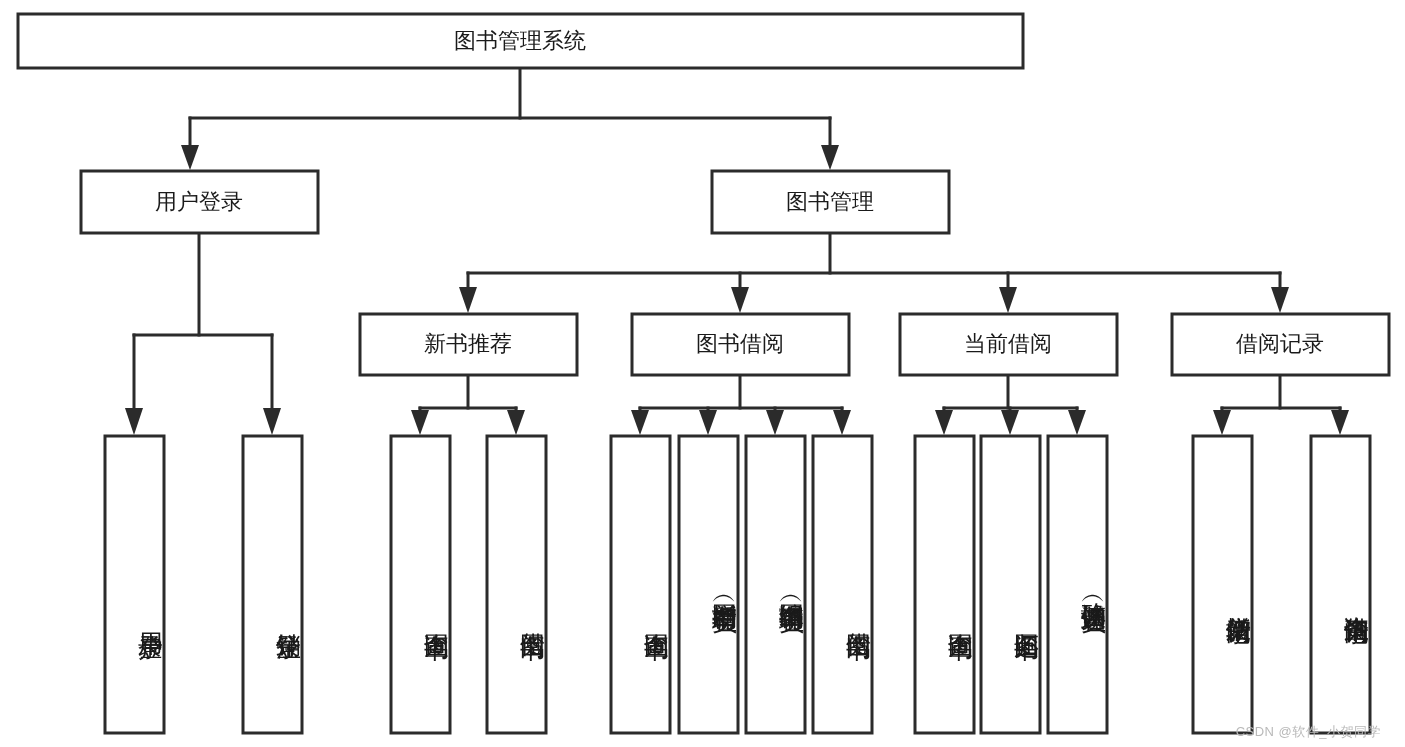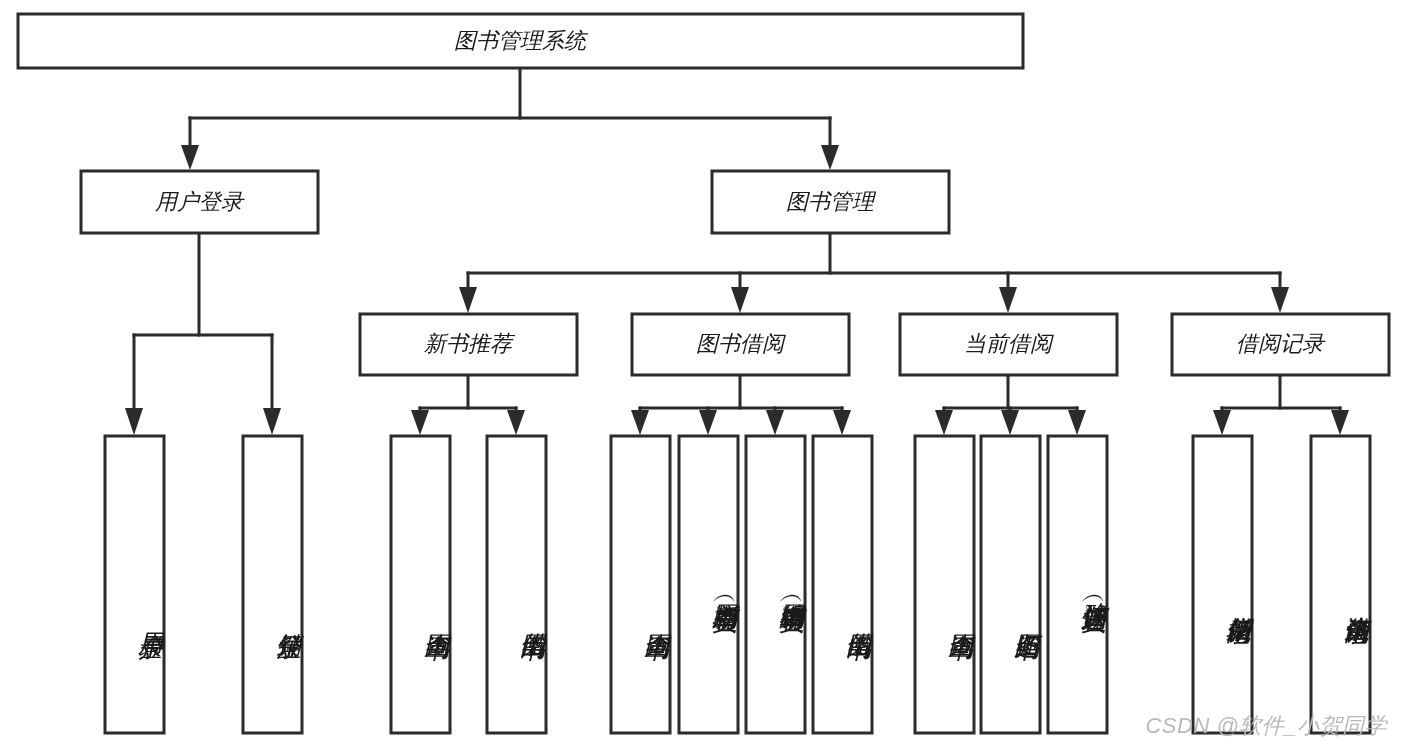--- a/index.html
+++ b/index.html
@@ -13,21 +13,20 @@
     overflow: hidden;
     font-family: "Liberation Sans", "DejaVu Sans", sans-serif;
     position: relative;
   }
   #diagram-root {
     position: absolute;
     left: 0;
     top: 0;
     width: 1405px;
     height: 747px;
-    font-style: italic;
   }
   svg.diagram {
     display: block;
     width: 1405px;
     height: 747px;
   }
   .node-box {
     fill: #ffffff;
     stroke: #2b2b2b;
     stroke-width: 3;
@@ -59,24 +58,24 @@
     color: #1a1a1a;
     letter-spacing: 1px;
     display: flex;
     align-items: flex-start;
     justify-content: center;
     white-space: nowrap;
     pointer-events: none;
   }
   .watermark {
     position: absolute;
-    right: 18px;
+    right: 24px;
     bottom: 6px;
     font-family: "Liberation Sans", "DejaVu Sans", sans-serif;
-    font-size: 22px;
+    font-size: 13px;
     color: #b9b9b9;
     white-space: nowrap;
     letter-spacing: 0.5px;
   }
 </style>
 </head>
 <body>
 
 <div id="diagram-root">
 

